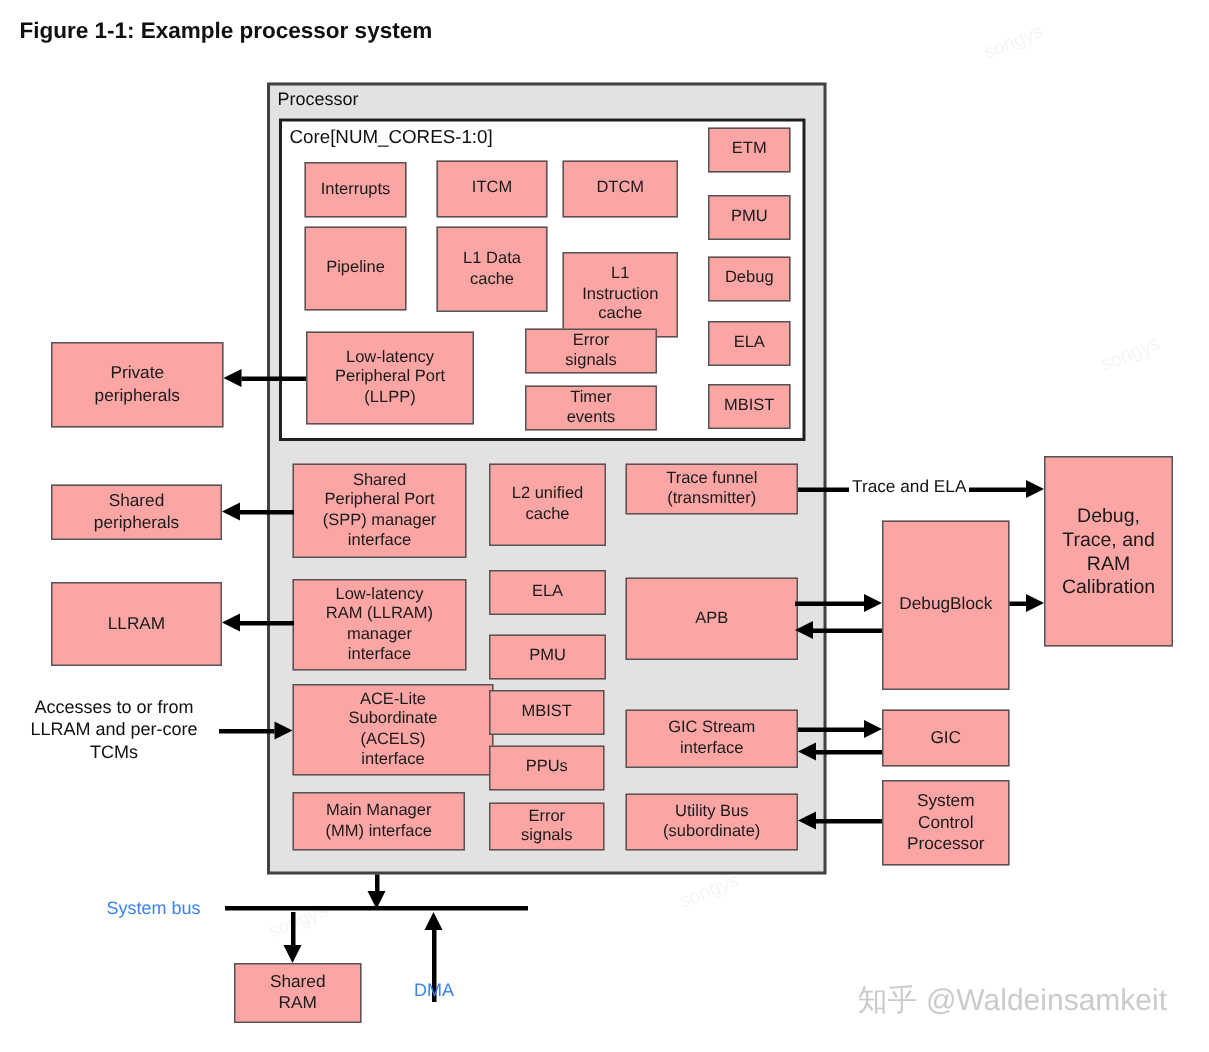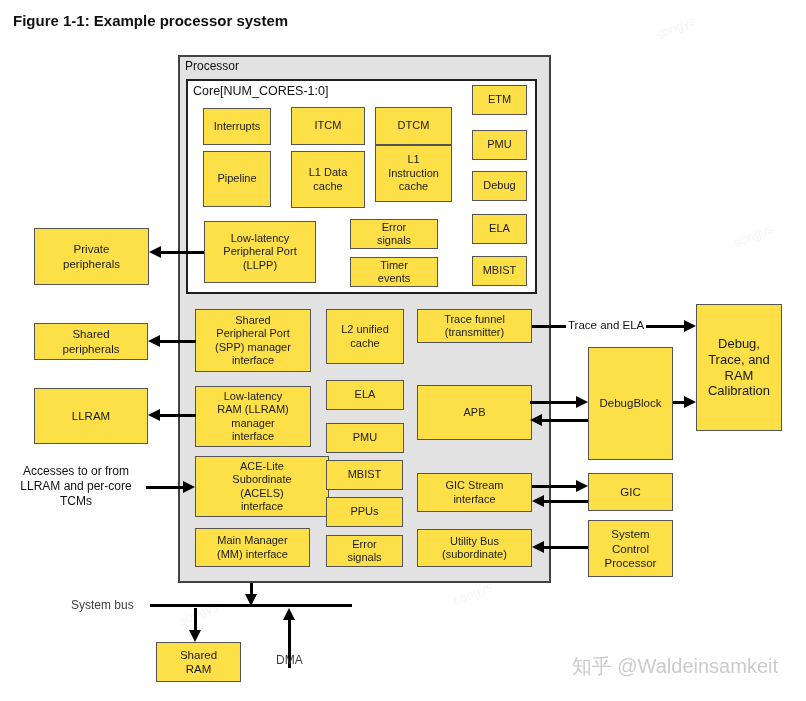--- a/index.html
+++ b/index.html
@@ -9,26 +9,26 @@
   }
   .fig-title { position:absolute; left:13px; top:12px; font-size:15px; font-weight:bold; color:#101010; }
 
   .panel { position:absolute; background:#e2e2e2; border:2px solid #424242; box-sizing:border-box; }
   .panel-label { position:absolute; left:185px; top:59px; font-size:12px; color:#111; }
 
   .frame { position:absolute; background:#ffffff; border:2px solid #1f1f1f; box-sizing:border-box; }
   .frame-label { position:absolute; left:193px; top:84px; font-size:12.5px; color:#111; }
 
   .box {
-    position:absolute; background:#fde047; border:1px solid #545454; box-sizing:border-box;
+    position:absolute; background:#fca5a5; border:1px solid #545454; box-sizing:border-box;
     display:flex; align-items:center; justify-content:center; text-align:center;
     font-size:11px; line-height:1.22; padding:14px; white-space:pre-line; color:#1a1a1a;
   }
 
-  .lbl { position:absolute; font-size:12px; color:#404040; white-space:pre-line; }
+  .lbl { position:absolute; font-size:12px; color:#3b82f6; white-space:pre-line; }
   .note { position:absolute; font-size:12px; text-align:center; line-height:1.25; white-space:pre-line; }
 
   .arr { position:absolute; background:#000; }
   .arr.h { height:3px; }
   .arr.v { width:3px; }
   .arr::before { content:""; position:absolute; width:0; height:0; }
   .arr.head-left::before  { left:-12px; top:50%; margin-top:-6.5px; border-top:6.5px solid transparent; border-bottom:6.5px solid transparent; border-right:12px solid #000; }
   .arr.head-right::before { right:-12px; top:50%; margin-top:-6.5px; border-top:6.5px solid transparent; border-bottom:6.5px solid transparent; border-left:12px solid #000; }
   .arr.head-down::before  { bottom:-12px; left:50%; margin-left:-6.5px; border-left:6.5px solid transparent; border-right:6.5px solid transparent; border-top:12px solid #000; }
   .arr.head-up::before    { top:-12px; left:50%; margin-left:-6.5px; border-left:6.5px solid transparent; border-right:6.5px solid transparent; border-bottom:12px solid #000; }
@@ -61,21 +61,21 @@
 
   <div class="frame" style="left:186px; top:79px; width:351px; height:215px;"></div>
   <div class="frame-label">Core[NUM_CORES-1:0]</div>
 
   <div class="box" style="left:203px; top:108px; width:68px; height:37px;">Interrupts</div>
   <div class="box" style="left:291px; top:107px; width:74px; height:38px;">ITCM</div>
   <div class="box" style="left:375px; top:107px; width:77px; height:38px;">DTCM</div>
   <div class="box" style="left:203px; top:151px; width:68px; height:56px;">Pipeline</div>
   <div class="box" style="left:291px; top:151px; width:74px; height:57px;">L1 Data
 cache</div>
-  <div class="box" style="left:375px; top:145px; width:77px; height:57px;">L1
+  <div class="box" style="left:375px; top:168px; width:77px; height:57px;">L1
 Instruction
 cache</div>
   <div class="box" style="left:204px; top:221px; width:112px; height:62px;">Low-latency
 Peripheral Port
 (LLPP)</div>
   <div class="box" style="left:350px; top:219px; width:88px; height:27px;">Error signals</div>
   <div class="box" style="left:350px; top:257px; width:88px; height:27px;">Timer events</div>
   <div class="box" style="left:472px; top:85px; width:55px; height:30px;">ETM</div>
   <div class="box" style="left:472px; top:130px; width:55px; height:27px;">PMU</div>
   <div class="box" style="left:472px; top:171px; width:55px; height:28px;">Debug</div>

